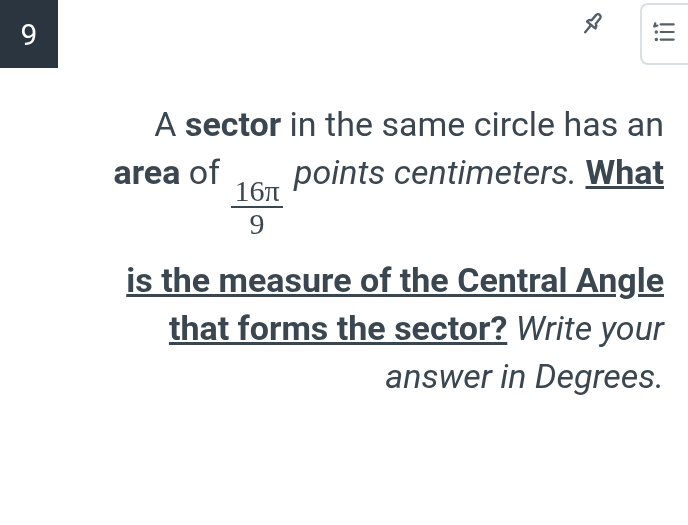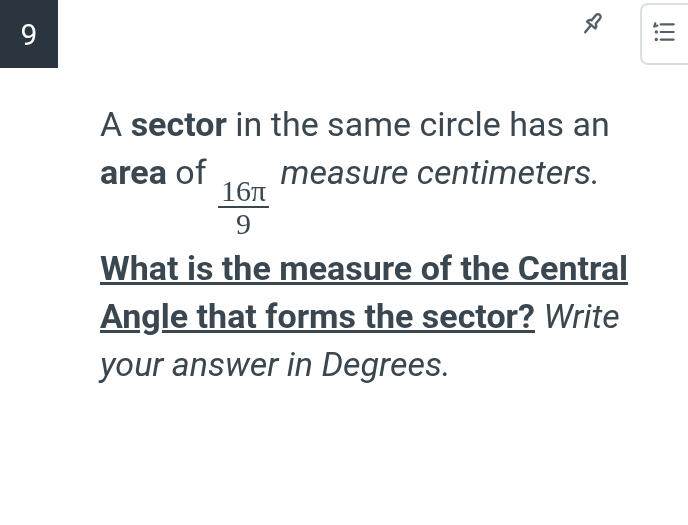--- a/index.html
+++ b/index.html
@@ -60,33 +60,34 @@
     }
     .right-btn svg { width: 26px; height: 26px; }
     .content {
       padding: 32px 24px 0 100px;
       color: #3b4750;
       font-size: 34px;
       line-height: 1.42;
     }
     .content p {
       font-weight: 400;
+      text-align: right;
     }
     .bold { font-weight: 700; }
     .italic { font-style: italic; }
     .underline-bold { font-weight: 700; text-decoration: underline; }
     .fraction {
       display: inline-flex;
       flex-direction: column;
       align-items: center;
       vertical-align: -0.55em;
       font-family: 'Times New Roman', serif;
       font-size: 30px;
       line-height: 1.05;
-      margin: 4px 3px;
+      margin: 16px 3px;
     }
     .fraction .num {
       border-bottom: 2px solid #3b4750;
       padding: 0 3px;
     }
     .fraction .den {
       padding: 0 3px;
     }
   </style>
 </head>
@@ -116,15 +117,15 @@
       </svg>
     </span>
   </div>
 </div>
 
 <div class="content">
   <p>
     <span>A </span><span class="bold">sector</span><span> in the same circle has an </span><span class="bold">area</span><span> of </span><span class="fraction">
         <span class="num">16π</span>
         <span class="den">9</span>
-      </span><span class="italic"> measure centimeters.</span><span>  </span><span class="underline-bold">What is the measure of the Central Angle that forms the sector?</span><span>  </span><span class="italic">Write your answer in Degrees.</span>
+      </span><span class="italic"> points centimeters.</span><span>  </span><span class="underline-bold">What is the measure of the Central Angle that forms the sector?</span><span>  </span><span class="italic">Write your answer in Degrees.</span>
   </p>
 </div>
 
 </body></html>

